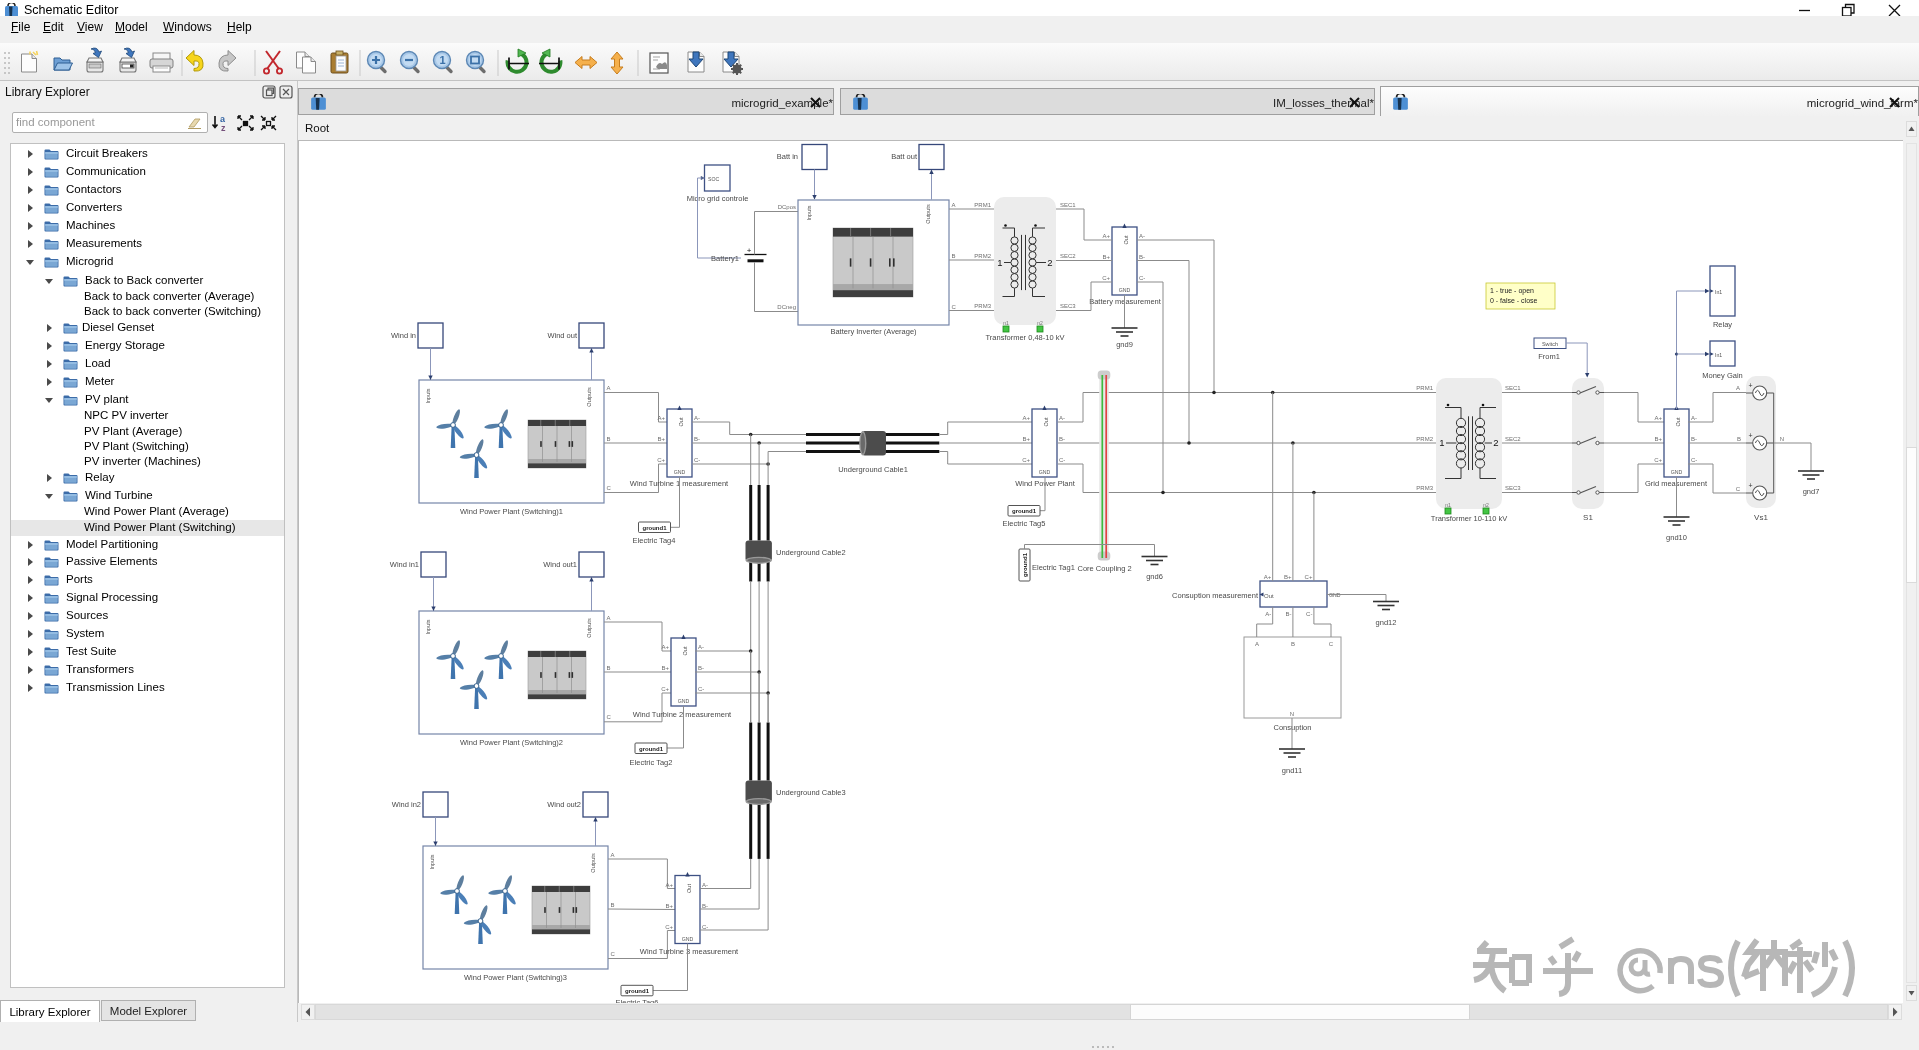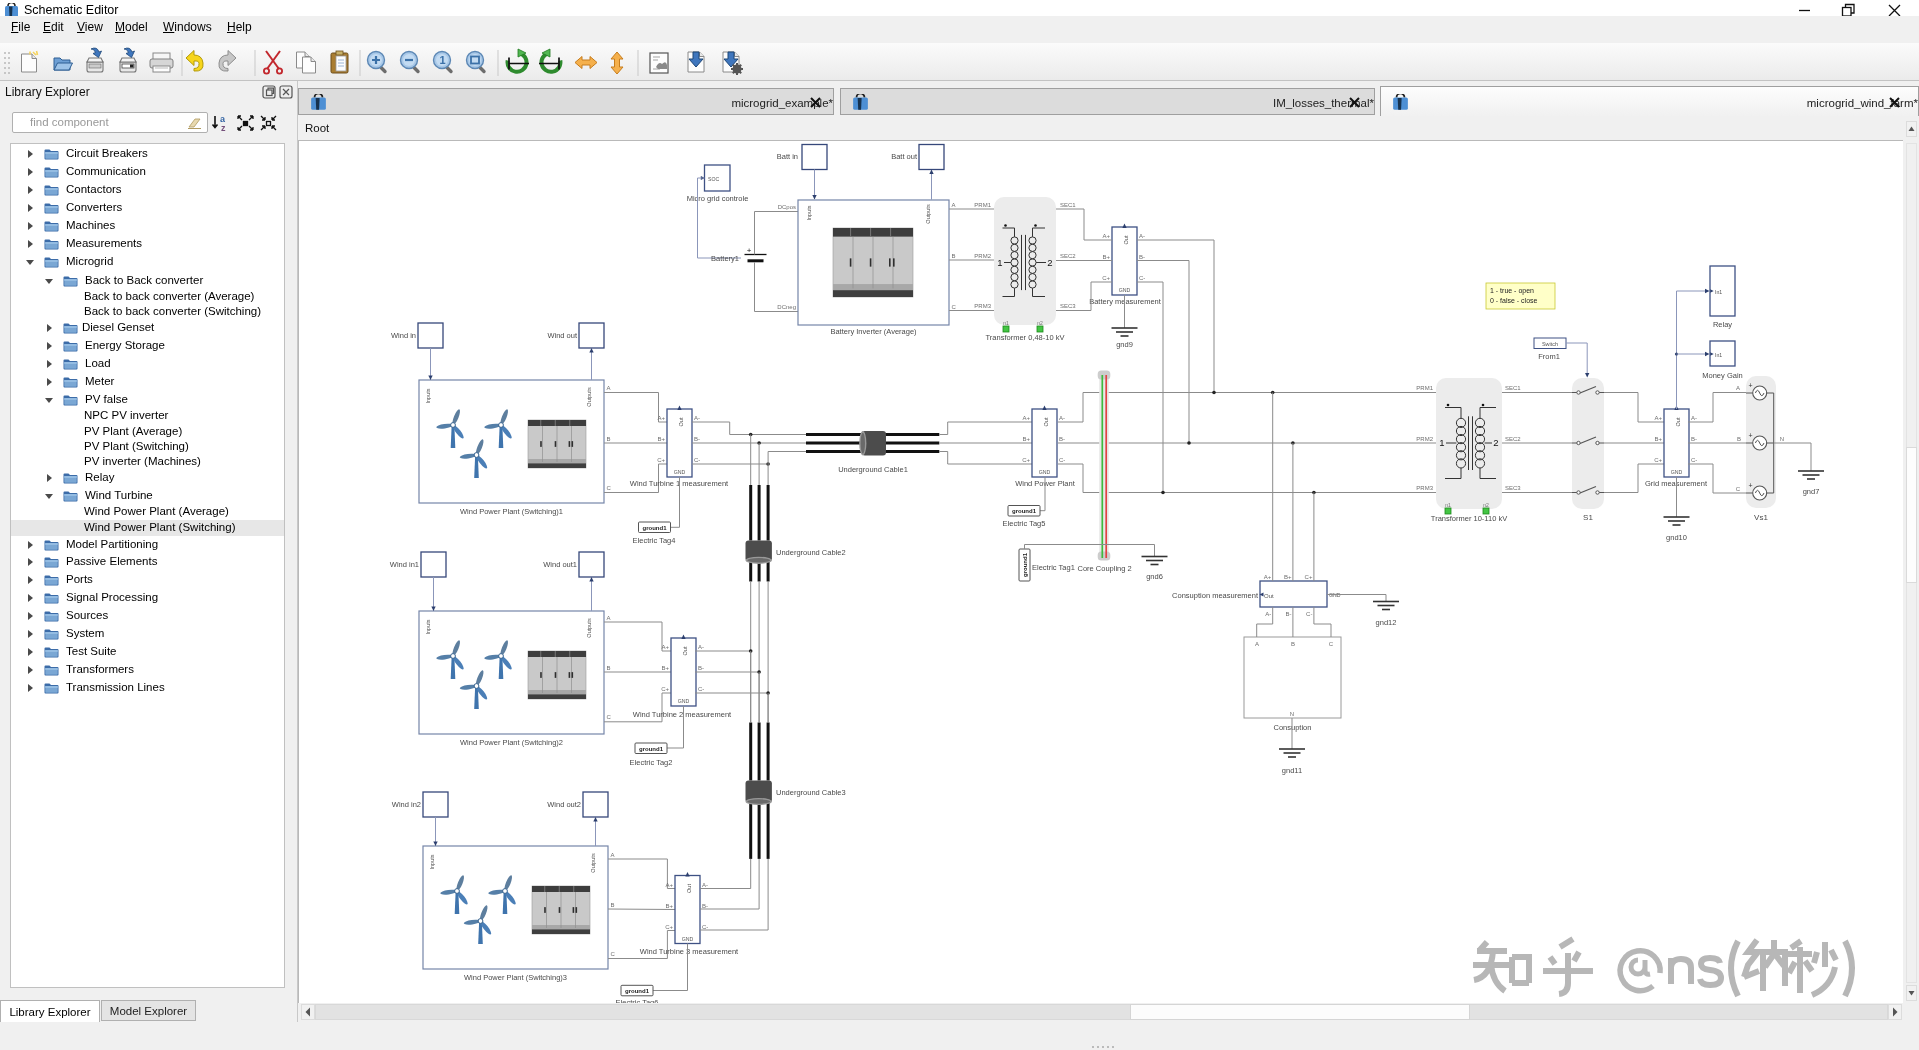--- a/index.html
+++ b/index.html
@@ -4,21 +4,21 @@
 *{margin:0;padding:0;box-sizing:border-box}
 html,body{width:1919px;height:1050px;overflow:hidden;font-family:"Liberation Sans",sans-serif;background:#f0f0f0}
 .abs{position:absolute}
 #titlebar{position:absolute;left:0;top:0;width:1919px;height:22px;background:#fff}
 #titlebar .t{position:absolute;left:24px;top:3px;font-size:12.5px;color:#000}
 #menubar{position:absolute;left:0;top:16px;width:1919px;height:21px;background:#f0f0f0;font-size:12px;color:#000000}
 #menubar span{position:absolute;top:4px}
 #toolbar{position:absolute;left:0;top:43px;width:1919px;height:38px;background:linear-gradient(#fbfbfb,#ebebeb);border-bottom:1px solid #c3c3c3}
 #panel{position:absolute;left:0;top:81px;width:298px;height:969px;background:#f0f0f0;border-right:1px solid #c8c8c8}
 #ptitle{position:absolute;left:5px;top:4px;font-size:12px;color:#111}
-#searchbox{position:absolute;left:12px;top:31px;width:196px;height:21px;background:#fff;border:1px solid #b0b0b0;border-radius:2px;font-size:11.5px;color:#999;line-height:19px;padding-left:17px}
+#searchbox{position:absolute;left:12px;top:31px;width:196px;height:21px;background:#fff;border:1px solid #b0b0b0;border-radius:2px;font-size:11.5px;color:#999;line-height:19px;padding-left:3px}
 #treebox{position:absolute;left:10px;top:62px;width:275px;height:845px;background:#fff;border:1px solid #c0c0c0;overflow:hidden}
 .trow{position:absolute;left:0;width:273px;height:16px;font-size:11.5px;color:#000;white-space:nowrap}
 .trow .tx{position:absolute;top:1px}
 .arr{position:absolute;width:0;height:0}
 .arr.c{border-top:4px solid transparent;border-bottom:4px solid transparent;border-left:5px solid #4a4a4a;top:4px}
 .arr.o{border-left:4.5px solid transparent;border-right:4.5px solid transparent;border-top:5px solid #4a4a4a;top:6px}
 #btabs{position:absolute;left:0;top:919px;height:24px;width:298px}
 .btab{position:absolute;font-size:11.5px;border:1px solid #b0b0b0;text-align:center}
 #statusbar{position:absolute;left:0;top:1022px;width:1919px;height:28px;background:#f0f0f0}
 #tabbar{position:absolute;left:298px;top:82px;width:1621px;height:34px;background:#f0f0f0}
@@ -353,21 +353,21 @@
         </svg>
         <span class="tx" style="left:74px">Meter</span>
       </div>
       <div class="trow" style="top:248px">
         <span class="arr o" style="left:34px"></span>
         <svg class="abs" style="left:52px;top:2px" width="15" height="12" viewBox="0 0 15 12">
           <path d="M0.5 2.5 a1 1 0 0 1 1 -1 h4 l1.5 1.5 h6.5 a1 1 0 0 1 1 1 v6.5 a1 1 0 0 1 -1 1 h-12 a1 1 0 0 1 -1 -1 z" fill="#3c6ca8"></path>
           <path d="M1.3 4 h12.4 v6 a0.8 0.8 0 0 1 -0.8 0.8 h-10.8 a0.8 0.8 0 0 1 -0.8 -0.8 z" fill="#7aa7d4"></path>
           <path d="M1.3 4 h12.4 v2 h-12.4 z" fill="#94bce2"></path>
         </svg>
-        <span class="tx" style="left:74px">PV false</span>
+        <span class="tx" style="left:74px">PV plant</span>
       </div>
       <div class="trow" style="top:264px">
         <span class="tx" style="left:73px">NPC PV inverter</span>
       </div>
       <div class="trow" style="top:280px">
         <span class="tx" style="left:73px">PV Plant (Average)</span>
       </div>
       <div class="trow" style="top:295px">
         <span class="tx" style="left:73px">PV Plant (Switching)</span>
       </div>

